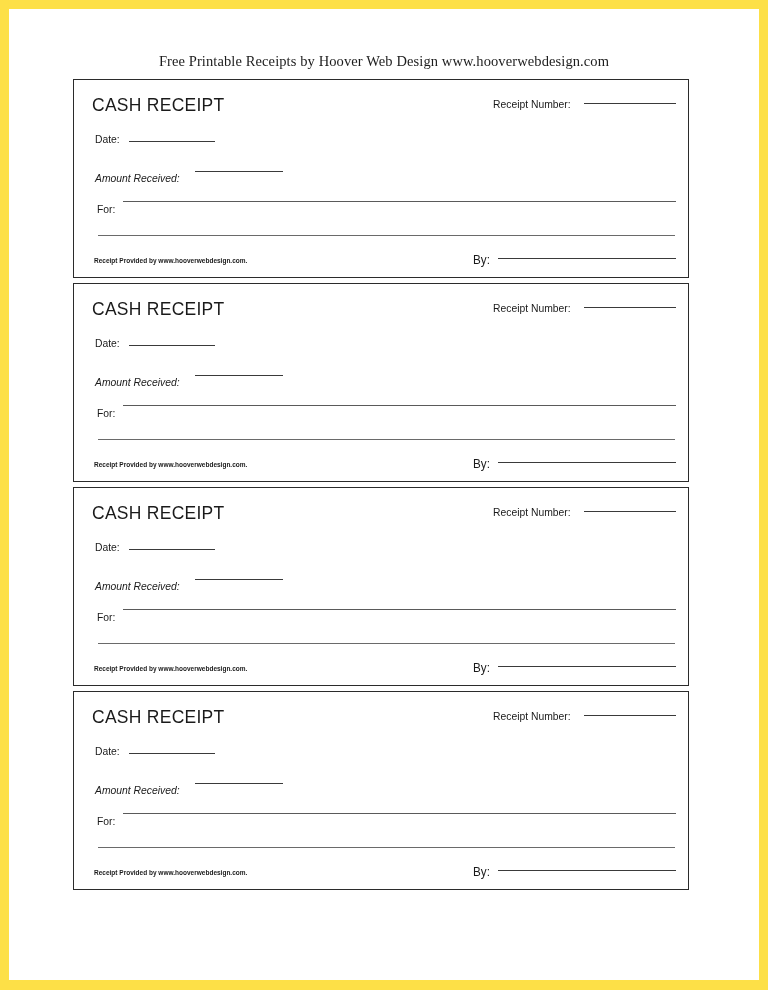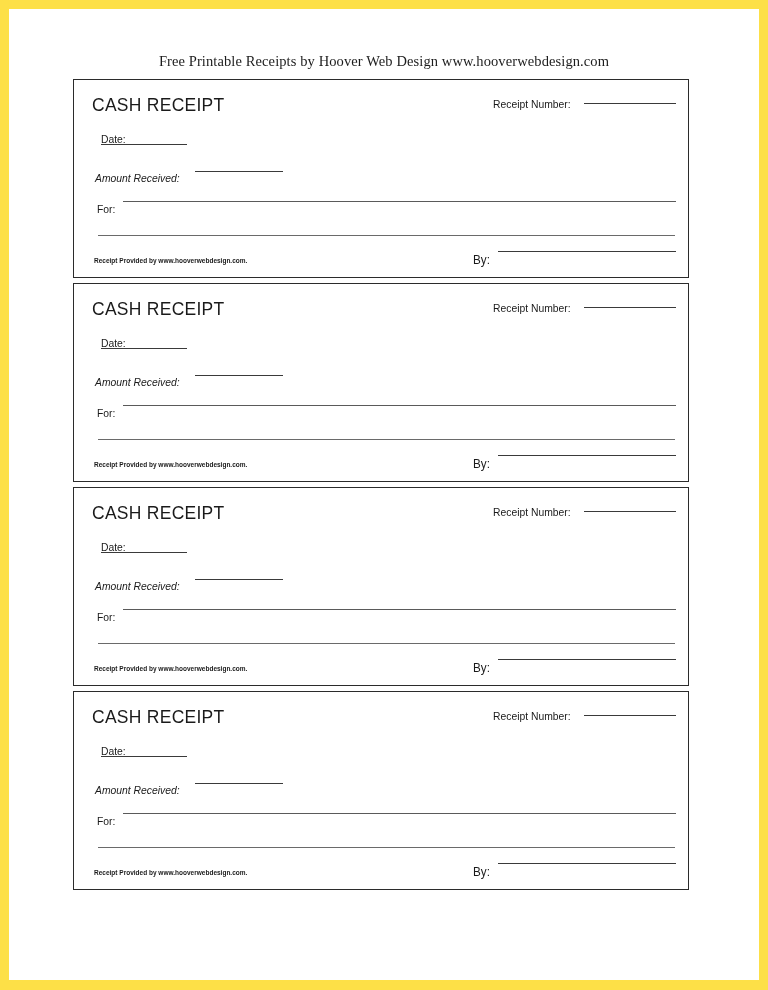--- a/index.html
+++ b/index.html
@@ -116,21 +116,20 @@
   .rule-amt   { width: 88px;  margin-left: 6px; }
   .rule-by    { width: 178px; margin-left: 6px; }
 
   
   .row-date {
     position: absolute;
     left: 21px;
     top: 53px;
     display: flex;
     align-items: baseline;
-    flex-direction: column;
   }
   
   .row-amount {
     position: absolute;
     left: 21px;
     top: 92px;
     display: flex;
     align-items: flex-start;
     font-style: italic;
   }
@@ -179,21 +178,21 @@
     color: #1a1a1a;
     transform: scaleX(0.88);
     transform-origin: left center;
     white-space: nowrap;
   }
   .row-by {
     position: absolute;
     right: 12px;
     top: 0px;
     display: flex;
-    align-items: flex-start;
+    align-items: center;
     white-space: nowrap;
   }
   .lbl-by {
     font-family: "Liberation Sans Narrow", "Liberation Sans", sans-serif;
     font-size: 13px;
     color: #1a1a1a;
     transform: scaleX(0.9);
     transform-origin: left center;
   }
 </style>

